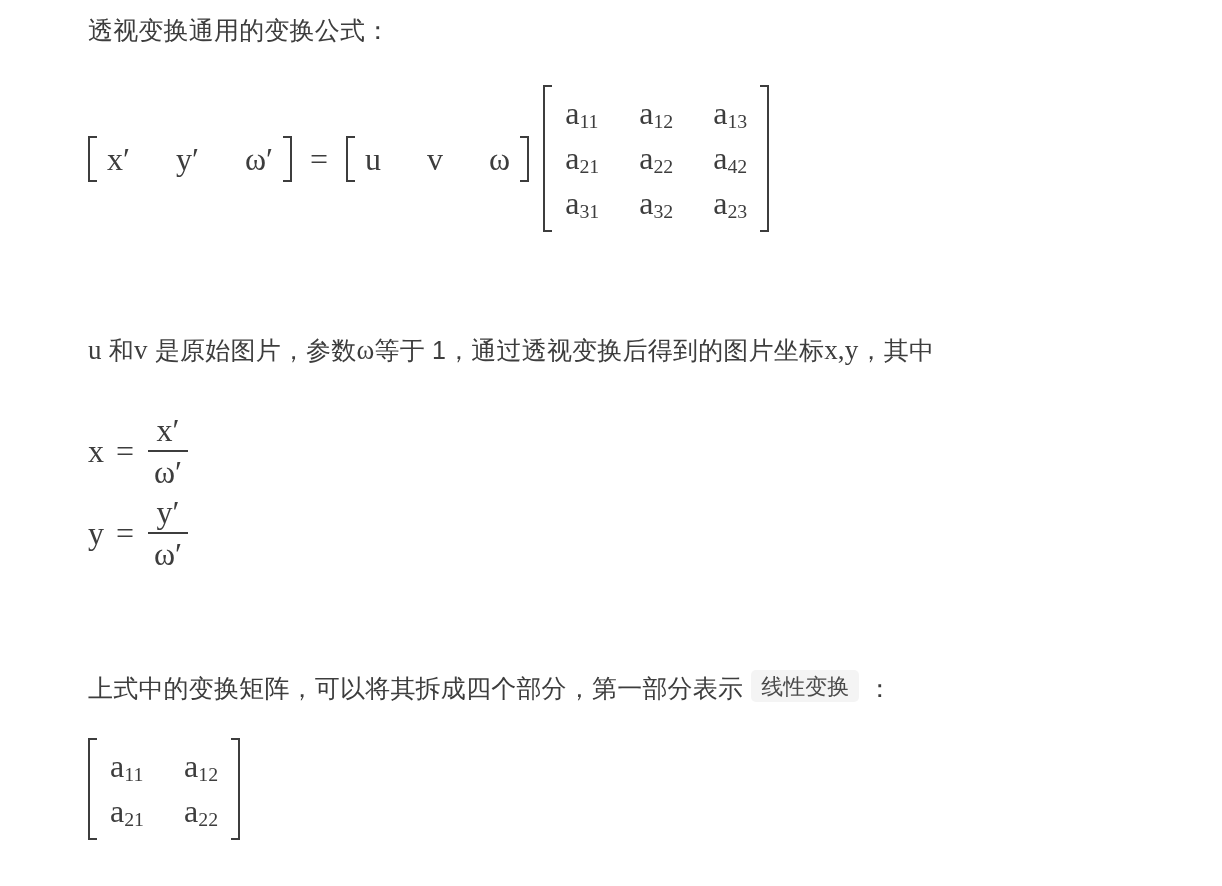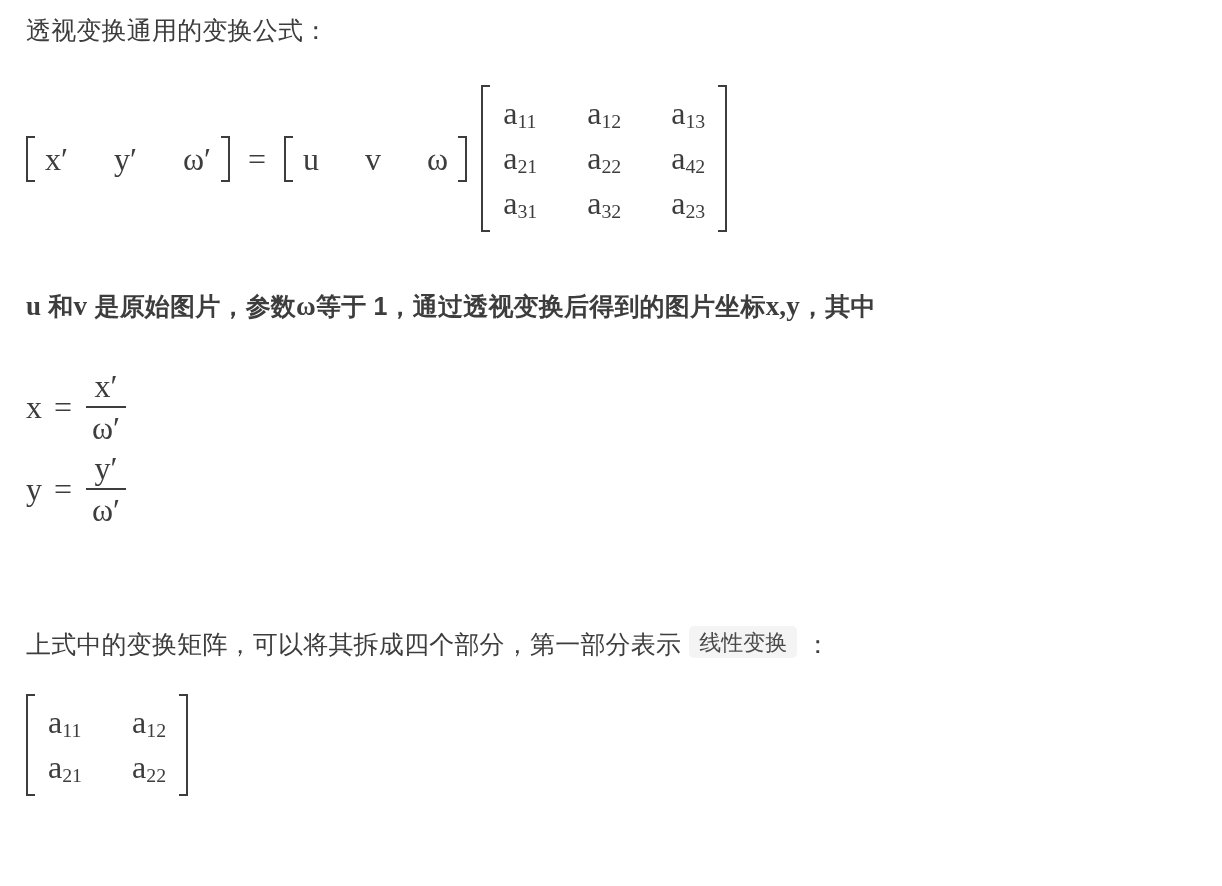--- a/index.html
+++ b/index.html
@@ -9,21 +9,21 @@
     --badge-text:#4a4a4a;
   }
   *{box-sizing:border-box;}
   html,body{margin:0;padding:0;}
   body{
     width:1222px;height:886px;overflow:hidden;
     background:var(--bg,#fff);
     color:var(--text,#3d3d3d);
     font-family:"Liberation Sans",sans-serif;
   }
-  .doc{padding:12px 40px 0 26px;}
+  .doc{padding:12px 40px 0 88px;}
 
   
   .para{
     margin:0;
     font-size:25px;
     line-height:36px;
     color:var(--text,#3d3d3d);
     letter-spacing:0.2px;
   }
   .math{
@@ -53,35 +53,35 @@
     column-gap:46px;
     padding:3px 10px;
     line-height:40px;
   }
 
   .eq-sign{margin:0 18px;line-height:40px;}
 
   
   .mtx{
     display:grid;
-    column-gap:50px;
+    column-gap:40px;
     padding:6px 13px;
   }
   .mtx.cols-3{grid-template-columns:repeat(3,auto);}
   .mtx.cols-2{grid-template-columns:repeat(2,auto);}
   .cell{line-height:45px;white-space:nowrap;}
   .cell sub{
     font-size:0.62em;
     line-height:0;
     vertical-align:-0.22em;
   }
 
   
   .eq1-block{margin-top:37px;}
-  .para-2{margin-top:56px;font-weight:bold;}
+  .para-2{margin-top:100px;}
   .frac-block{margin-top:42px;}
   .para-3{margin-top:96px;}
   .eq2-block{margin-top:32px;}
 
   
   .frac-row{
     display:flex;
     align-items:center;
     font-family:"Liberation Serif","DejaVu Serif",serif;
     font-size:32px;

